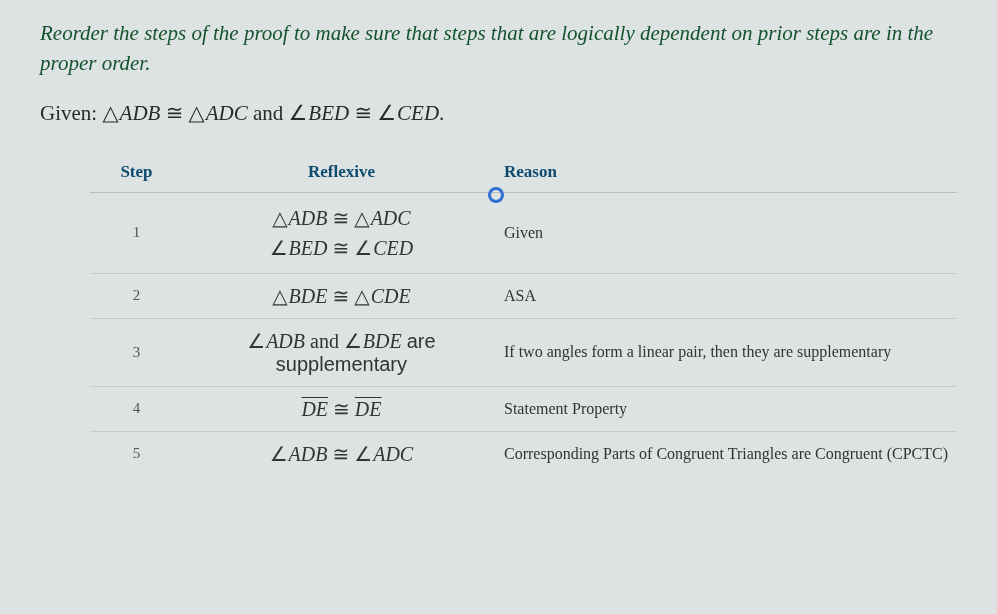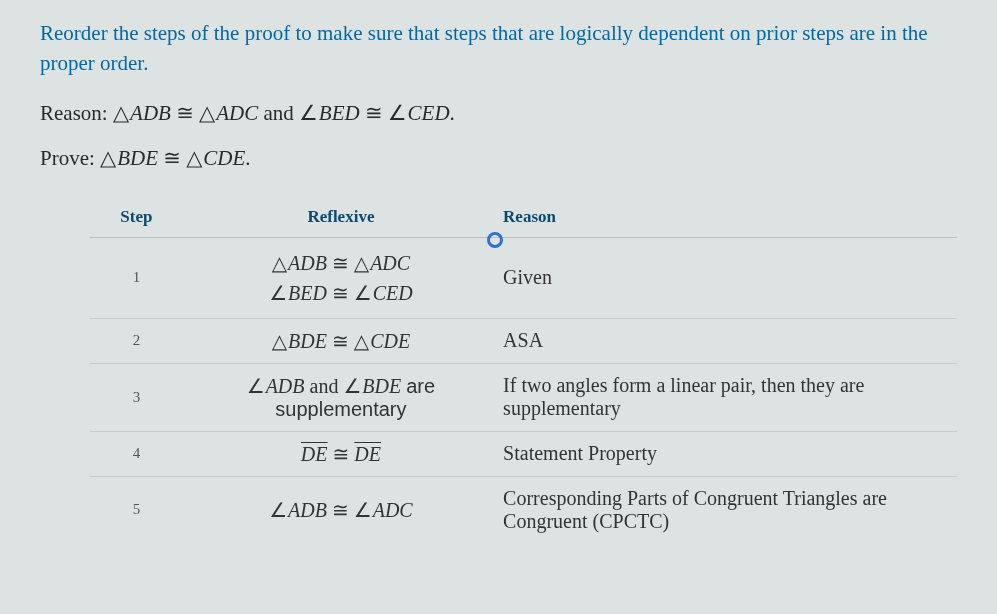--- a/index.html
+++ b/index.html
@@ -12,22 +12,23 @@
     height: 614px;
     overflow: hidden;
     box-sizing: border-box;
   }
   .page {
     padding: 18px 40px 0 40px;
   }
   .instruction {
     font-size: 21px;
     line-height: 1.45;
-    color: #0369a1;
+    color: #14532d;
     margin-bottom: 22px;
+    font-style: italic;
   }
   .given, .prove {
     font-size: 21px;
     margin-bottom: 20px;
   }
   .math {
     font-family: 'Times New Roman', serif;
     font-style: italic;
   }
   .table-wrap {
@@ -51,21 +52,21 @@
   th.reason-col { width: 480px; text-align:left; padding-left:4px;}
   td {
     padding: 10px 18px;
     border-bottom: 1px solid #c6cccc;
     vertical-align: middle;
     font-family: 'Times New Roman', serif;
     color:#333;
   }
   td.step { text-align:center; font-size:15px; color:#555;}
   td.stmt { text-align:center; font-size:20px;}
-  td.reason { font-family: Georgia, serif; font-size:20px; padding-left:4px; padding-right:0;}
+  td.reason { font-family: Georgia, serif; font-size:16px; padding-left:4px; padding-right:0;}
   .cong { font-style: normal; }
   .tri::before { content:"\25B3"; font-style:normal; margin-right:1px;}
   .ang::before { content:"\2220"; font-style:normal; margin-right:1px;}
   .overline { text-decoration: overline; text-decoration-thickness:1px;font-style:italic;}
   .stack { line-height:1.5;}
   .corner-ring {
     position:absolute;
     width:16px;height:16px;
     border:3px solid #2f6fd6;
     border-radius:50%;
@@ -74,30 +75,26 @@
   .row1-wrap { position:relative;}
 </style>
 </head>
 <body>
 
 <div class="page">
 
   <div class="instruction">Reorder the steps of the proof to make sure that steps that are logically dependent on prior steps are in the proper order.</div>
 
   <div class="given">
-    <span>Reason: </span>
+    <span>Given: </span>
     <span class="math"><span class="tri"></span><span>ADB</span> <span class="cong">≅</span> <span class="tri"></span><span>ADC</span></span>
     <span> and </span>
     <span class="math"><span class="ang"></span><span>BED</span> <span class="cong">≅</span> <span class="ang"></span><span>CED</span></span><span>.</span>
   </div>
 
-  <div class="prove">
-    <span>Prove: </span>
-    <span class="math"><span class="tri"></span><span>BDE</span> <span class="cong">≅</span> <span class="tri"></span><span>CDE</span></span><span>.</span>
-  </div>
 
   <div class="table-wrap">
     <table>
       <thead>
         <tr>
           <th class="step-col">Step</th>
           <th class="stmt-col">Reflexive</th>
           <th class="reason-col">Reason</th>
         </tr>
       </thead>

